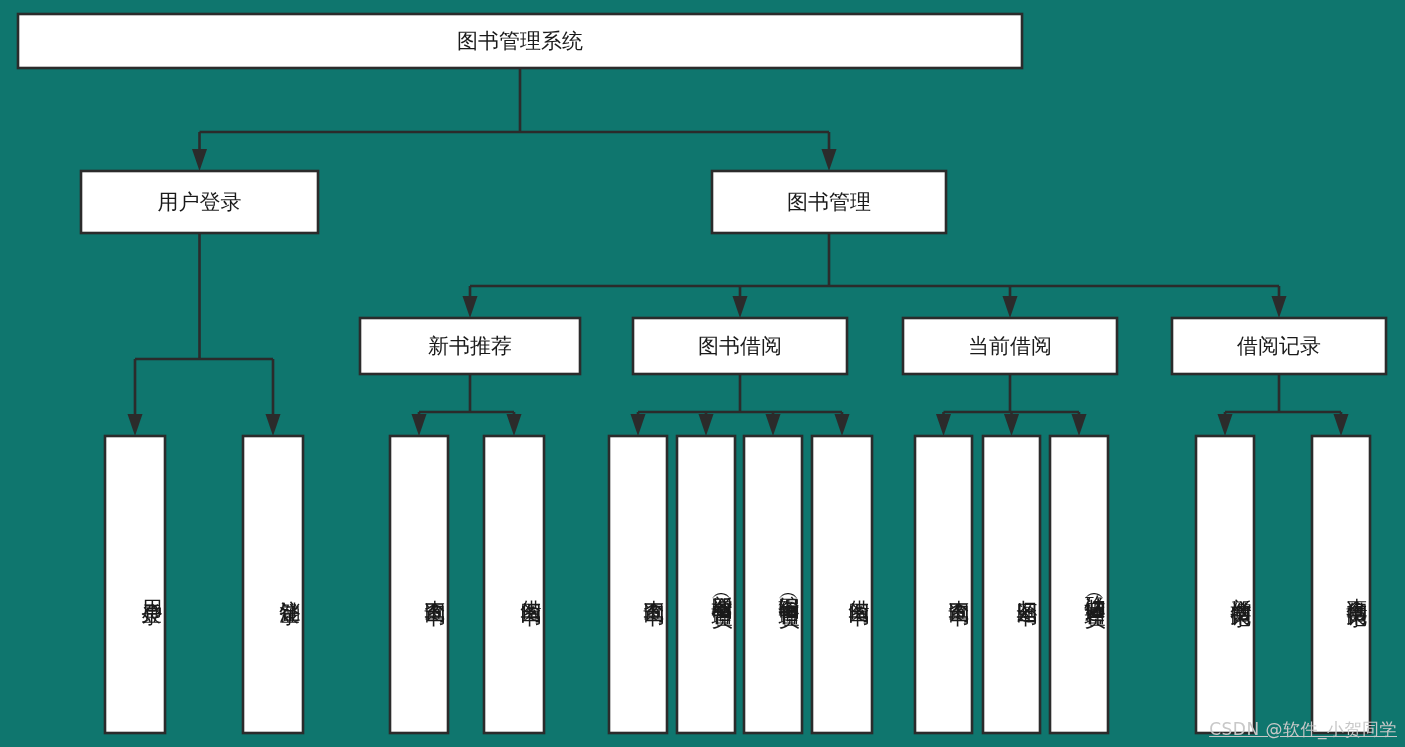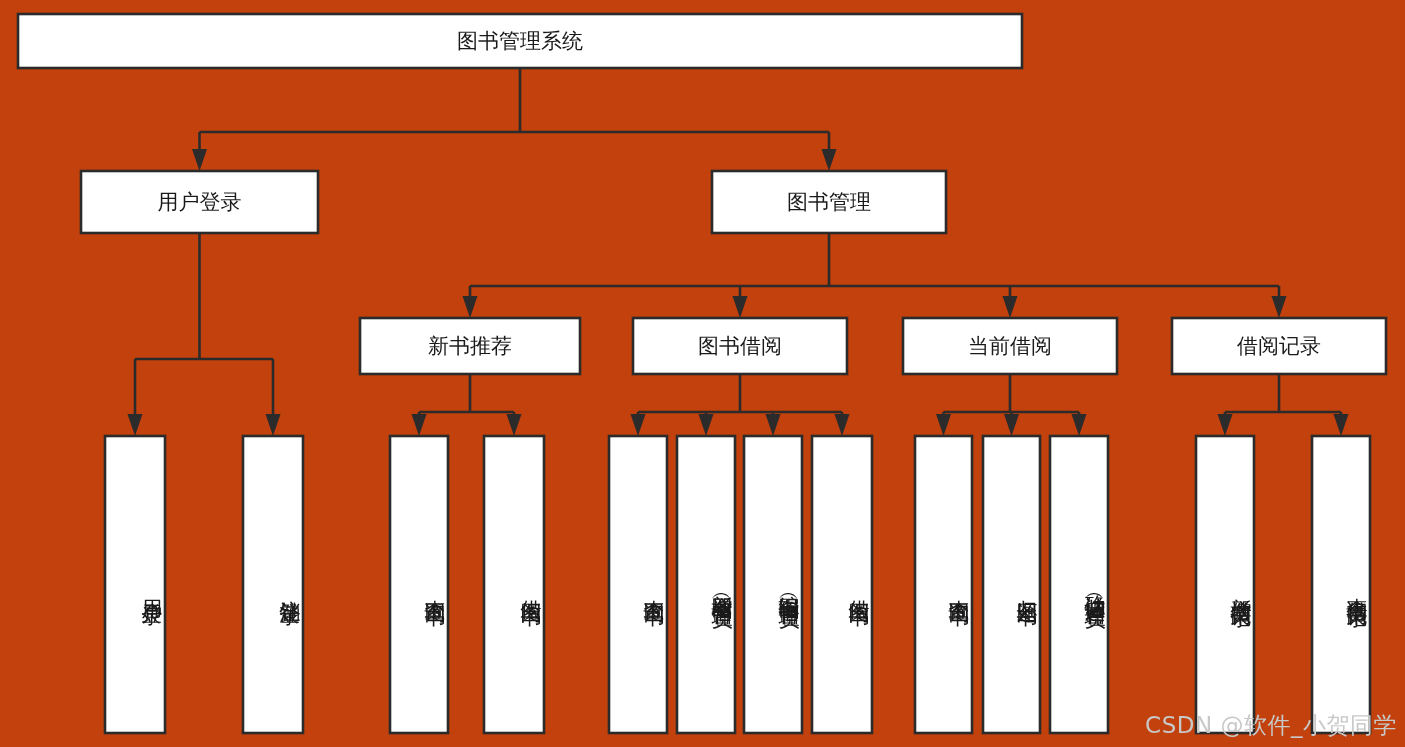--- a/index.html
+++ b/index.html
@@ -10,21 +10,21 @@
   body {
     width: 1405px;
     height: 747px;
     overflow: hidden;
     font-family: "DejaVu Sans", "Liberation Sans", sans-serif;
   }
   #diagram-root {
     position: relative;
     width: 1405px;
     height: 747px;
-    background: #c2410c;
+    background: #0f766e;
   }
   svg#flow-svg {
     position: absolute;
     left: 0;
     top: 0;
     width: 1405px;
     height: 747px;
   }
   .node-box {
     fill: #ffffff;
@@ -61,24 +61,25 @@
     align-items: flex-start;
     justify-content: center;
     white-space: nowrap;
     pointer-events: none;
   }
   .watermark {
     position: absolute;
     right: 8px;
     bottom: 6px;
     font-family: "DejaVu Sans", "Liberation Sans", sans-serif;
-    font-size: 23px;
+    font-size: 17px;
     color: #c8c8c8;
     letter-spacing: 0.5px;
     white-space: nowrap;
+    text-decoration: underline;
   }
 </style>
 </head>
 <body>
 
 <div id="diagram-root">
   <svg id="flow-svg" viewBox="0 0 1405 747" preserveAspectRatio="none" xmlns="http://www.w3.org/2000/svg">
     <g id="edges-layer">
         <path d="M 520 68 L 520 132" class="conn"></path>
         <path d="M 199.5 132 L 829 132" class="conn"></path>

